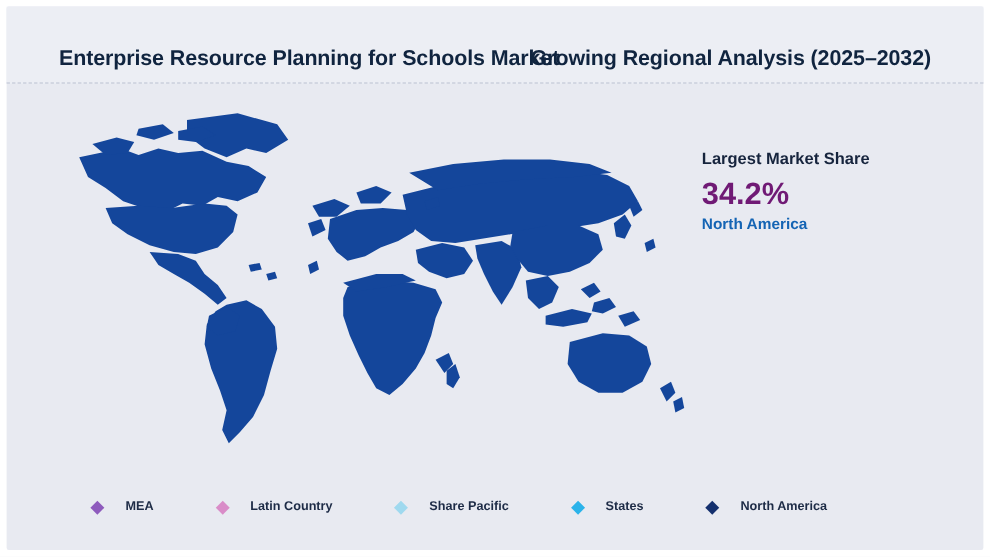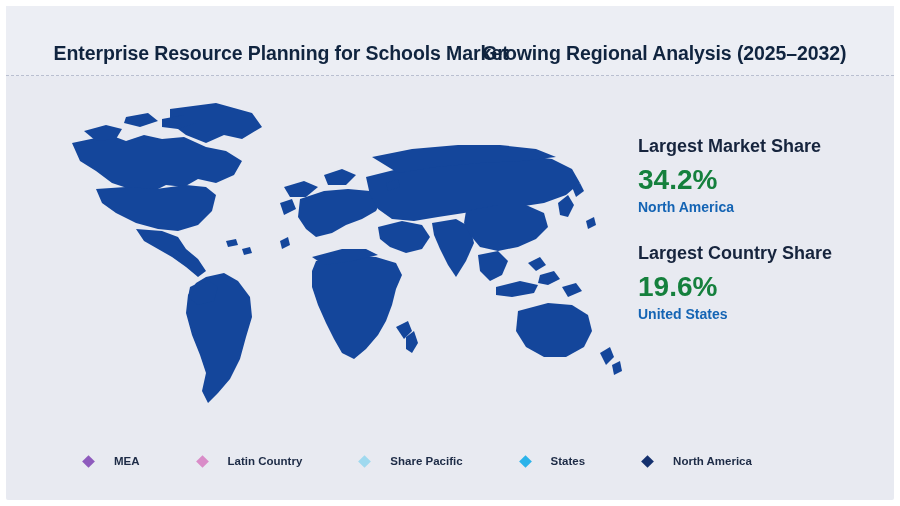--- a/index.html
+++ b/index.html
@@ -74,29 +74,29 @@
 
   
   #stats {
     position: absolute;
     left: 632px;
     top: 130px;
     width: 240px;
   }
   .stat-block { margin-bottom: 28px; }
   .stat-label {
-    font-size: 18px;
+    font-size: 15px;
     font-weight: bold;
     color: #16243d;
     margin-bottom: 8px;
   }
   .stat-value {
     font-size: 28px;
     font-weight: bold;
-    color: #15803d;
+    color: #701a75;
     line-height: 1.1;
     margin-bottom: 3px;
   }
   .stat-region {
     font-size: 14px;
     font-weight: bold;
     color: #1464b4;
   }
 
   
@@ -202,25 +202,20 @@
         </g>
       </svg>
     </div>
 
     <div id="stats">
       <div class="stat-block">
         <div class="stat-label">Largest Market Share</div>
         <div class="stat-value">34.2%</div>
         <div class="stat-region">North America</div>
       </div>
-      <div class="stat-block">
-        <div class="stat-label">Largest Country Share</div>
-        <div class="stat-value">19.6%</div>
-        <div class="stat-region">United States</div>
-      </div>
     </div>
 
     <div id="legend">
       <div class="legend-item">
         <span class="legend-marker" style="background:#8e5bbd"></span>
         <span class="legend-text">MEA</span>
       </div>
       <div class="legend-item">
         <span class="legend-marker" style="background:#d98cc8"></span>
         <span class="legend-text">Latin Country</span>

